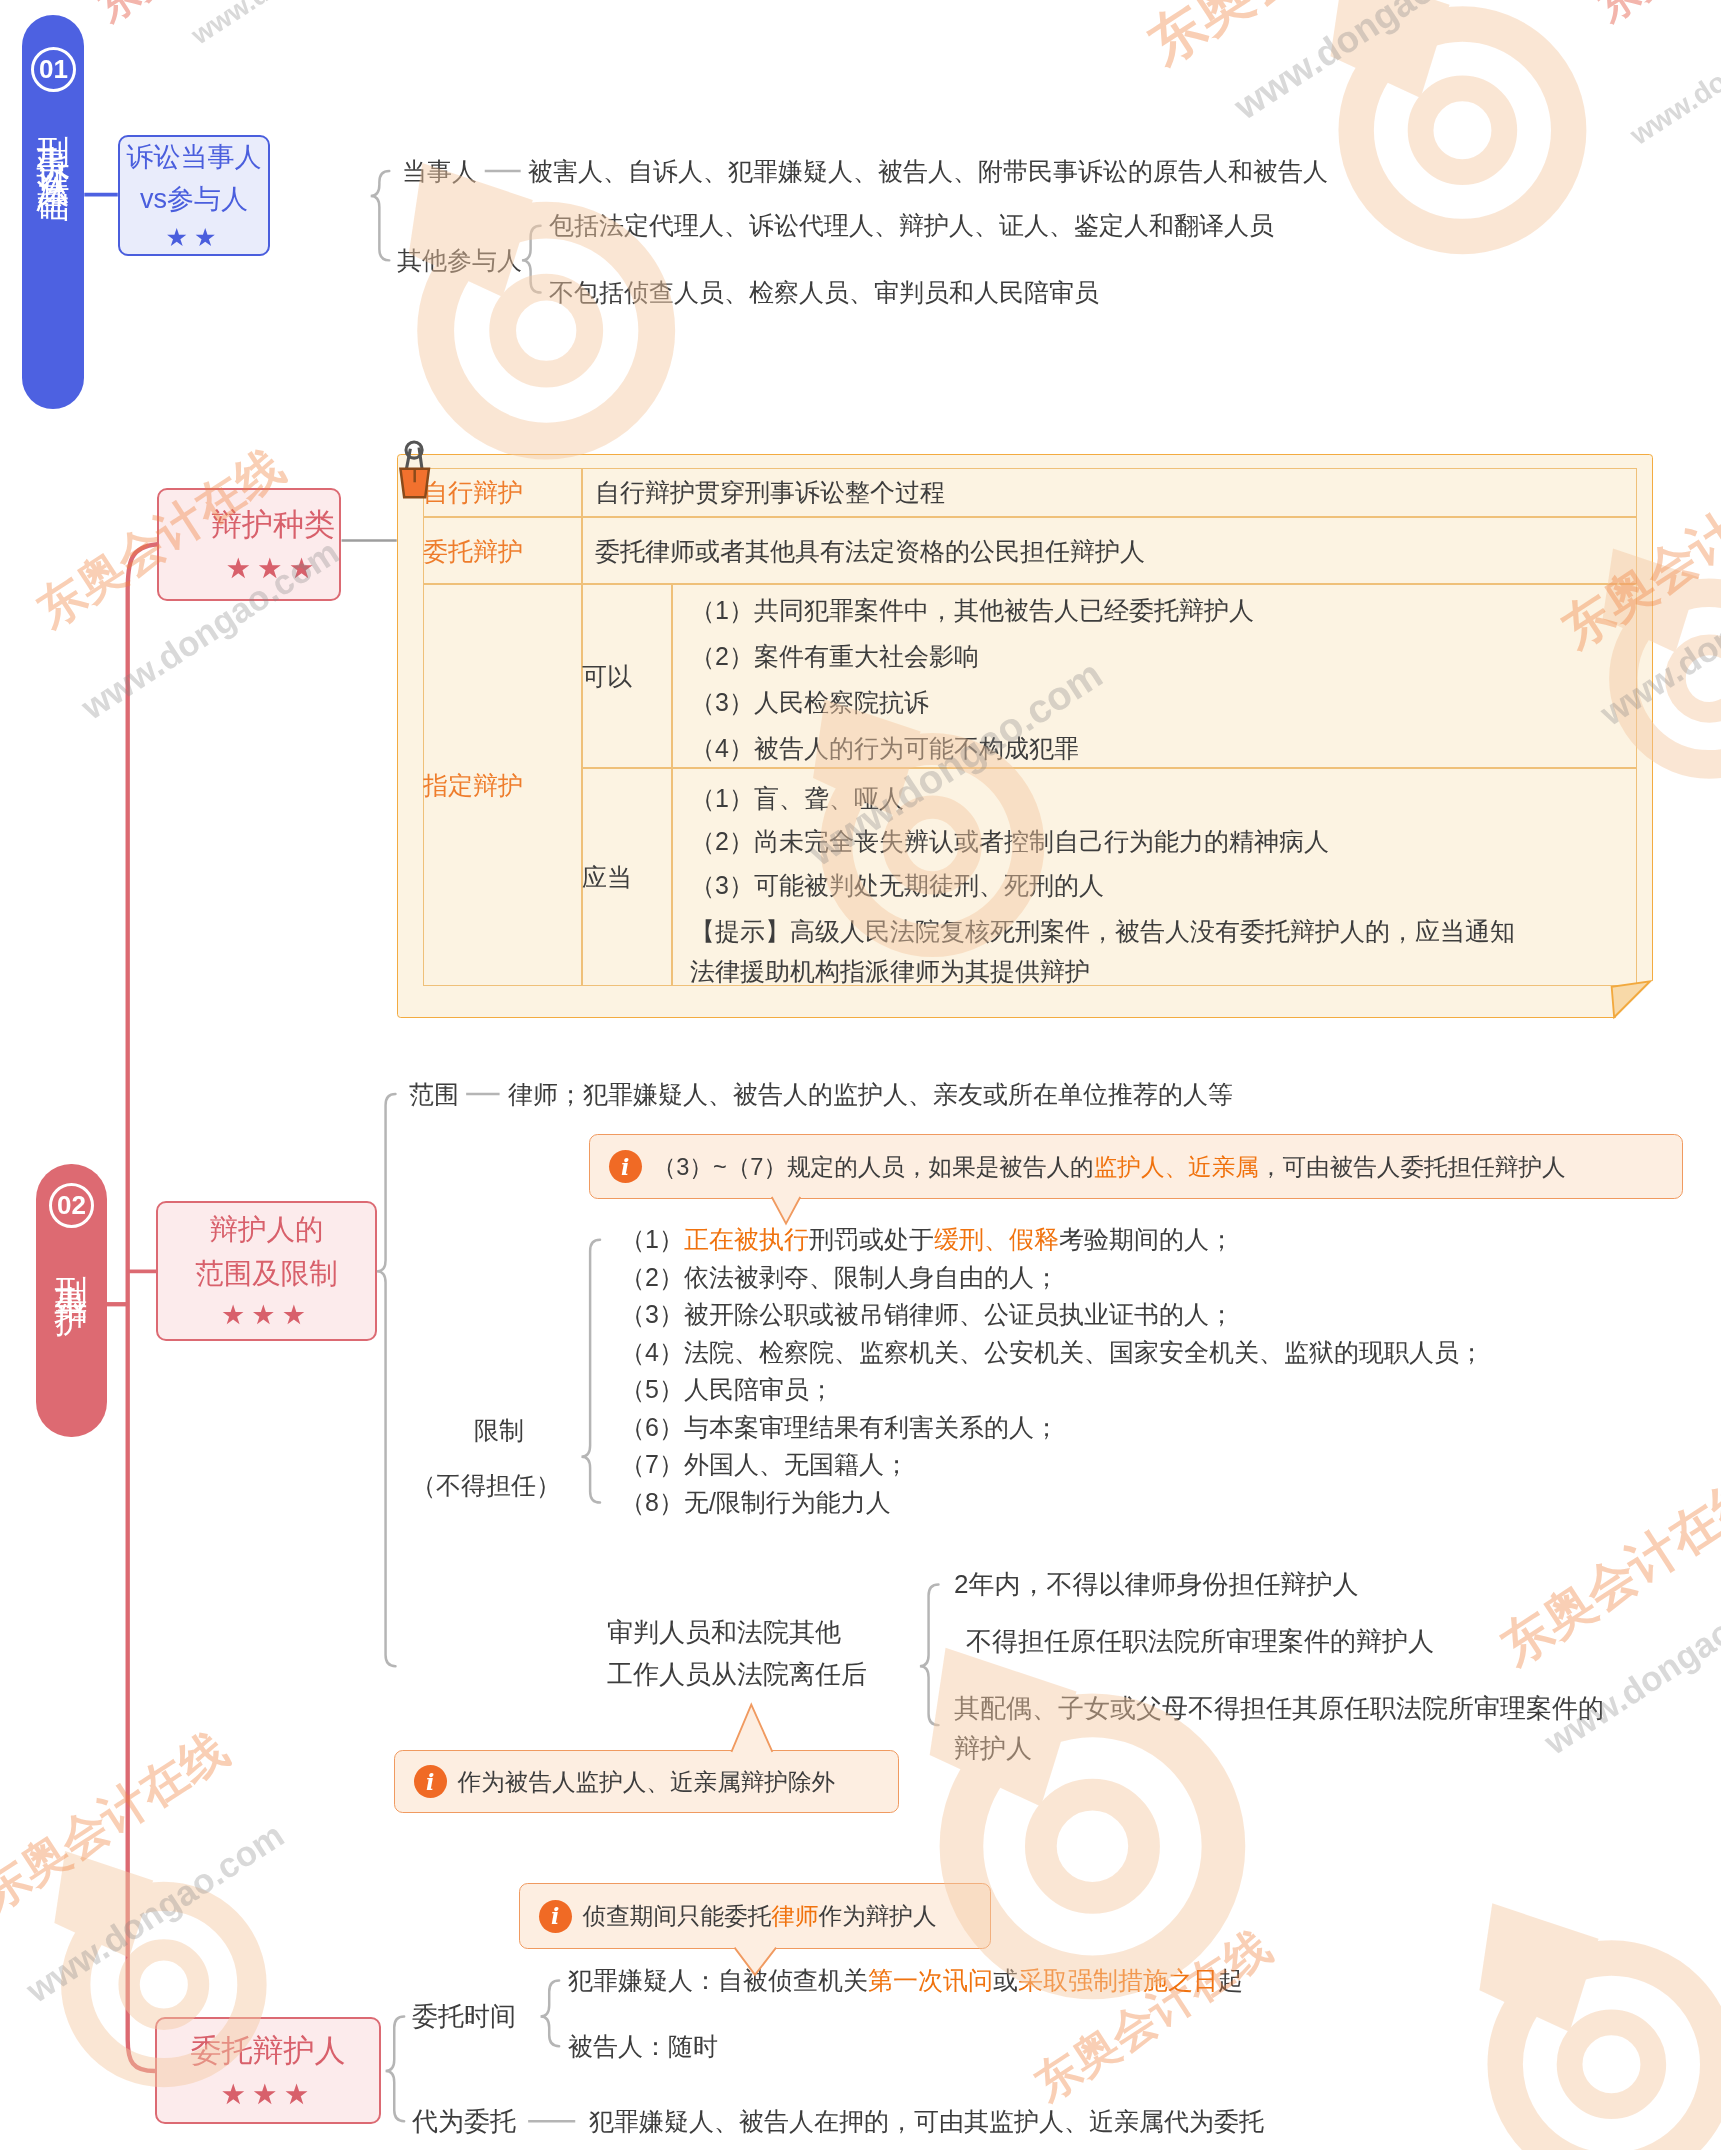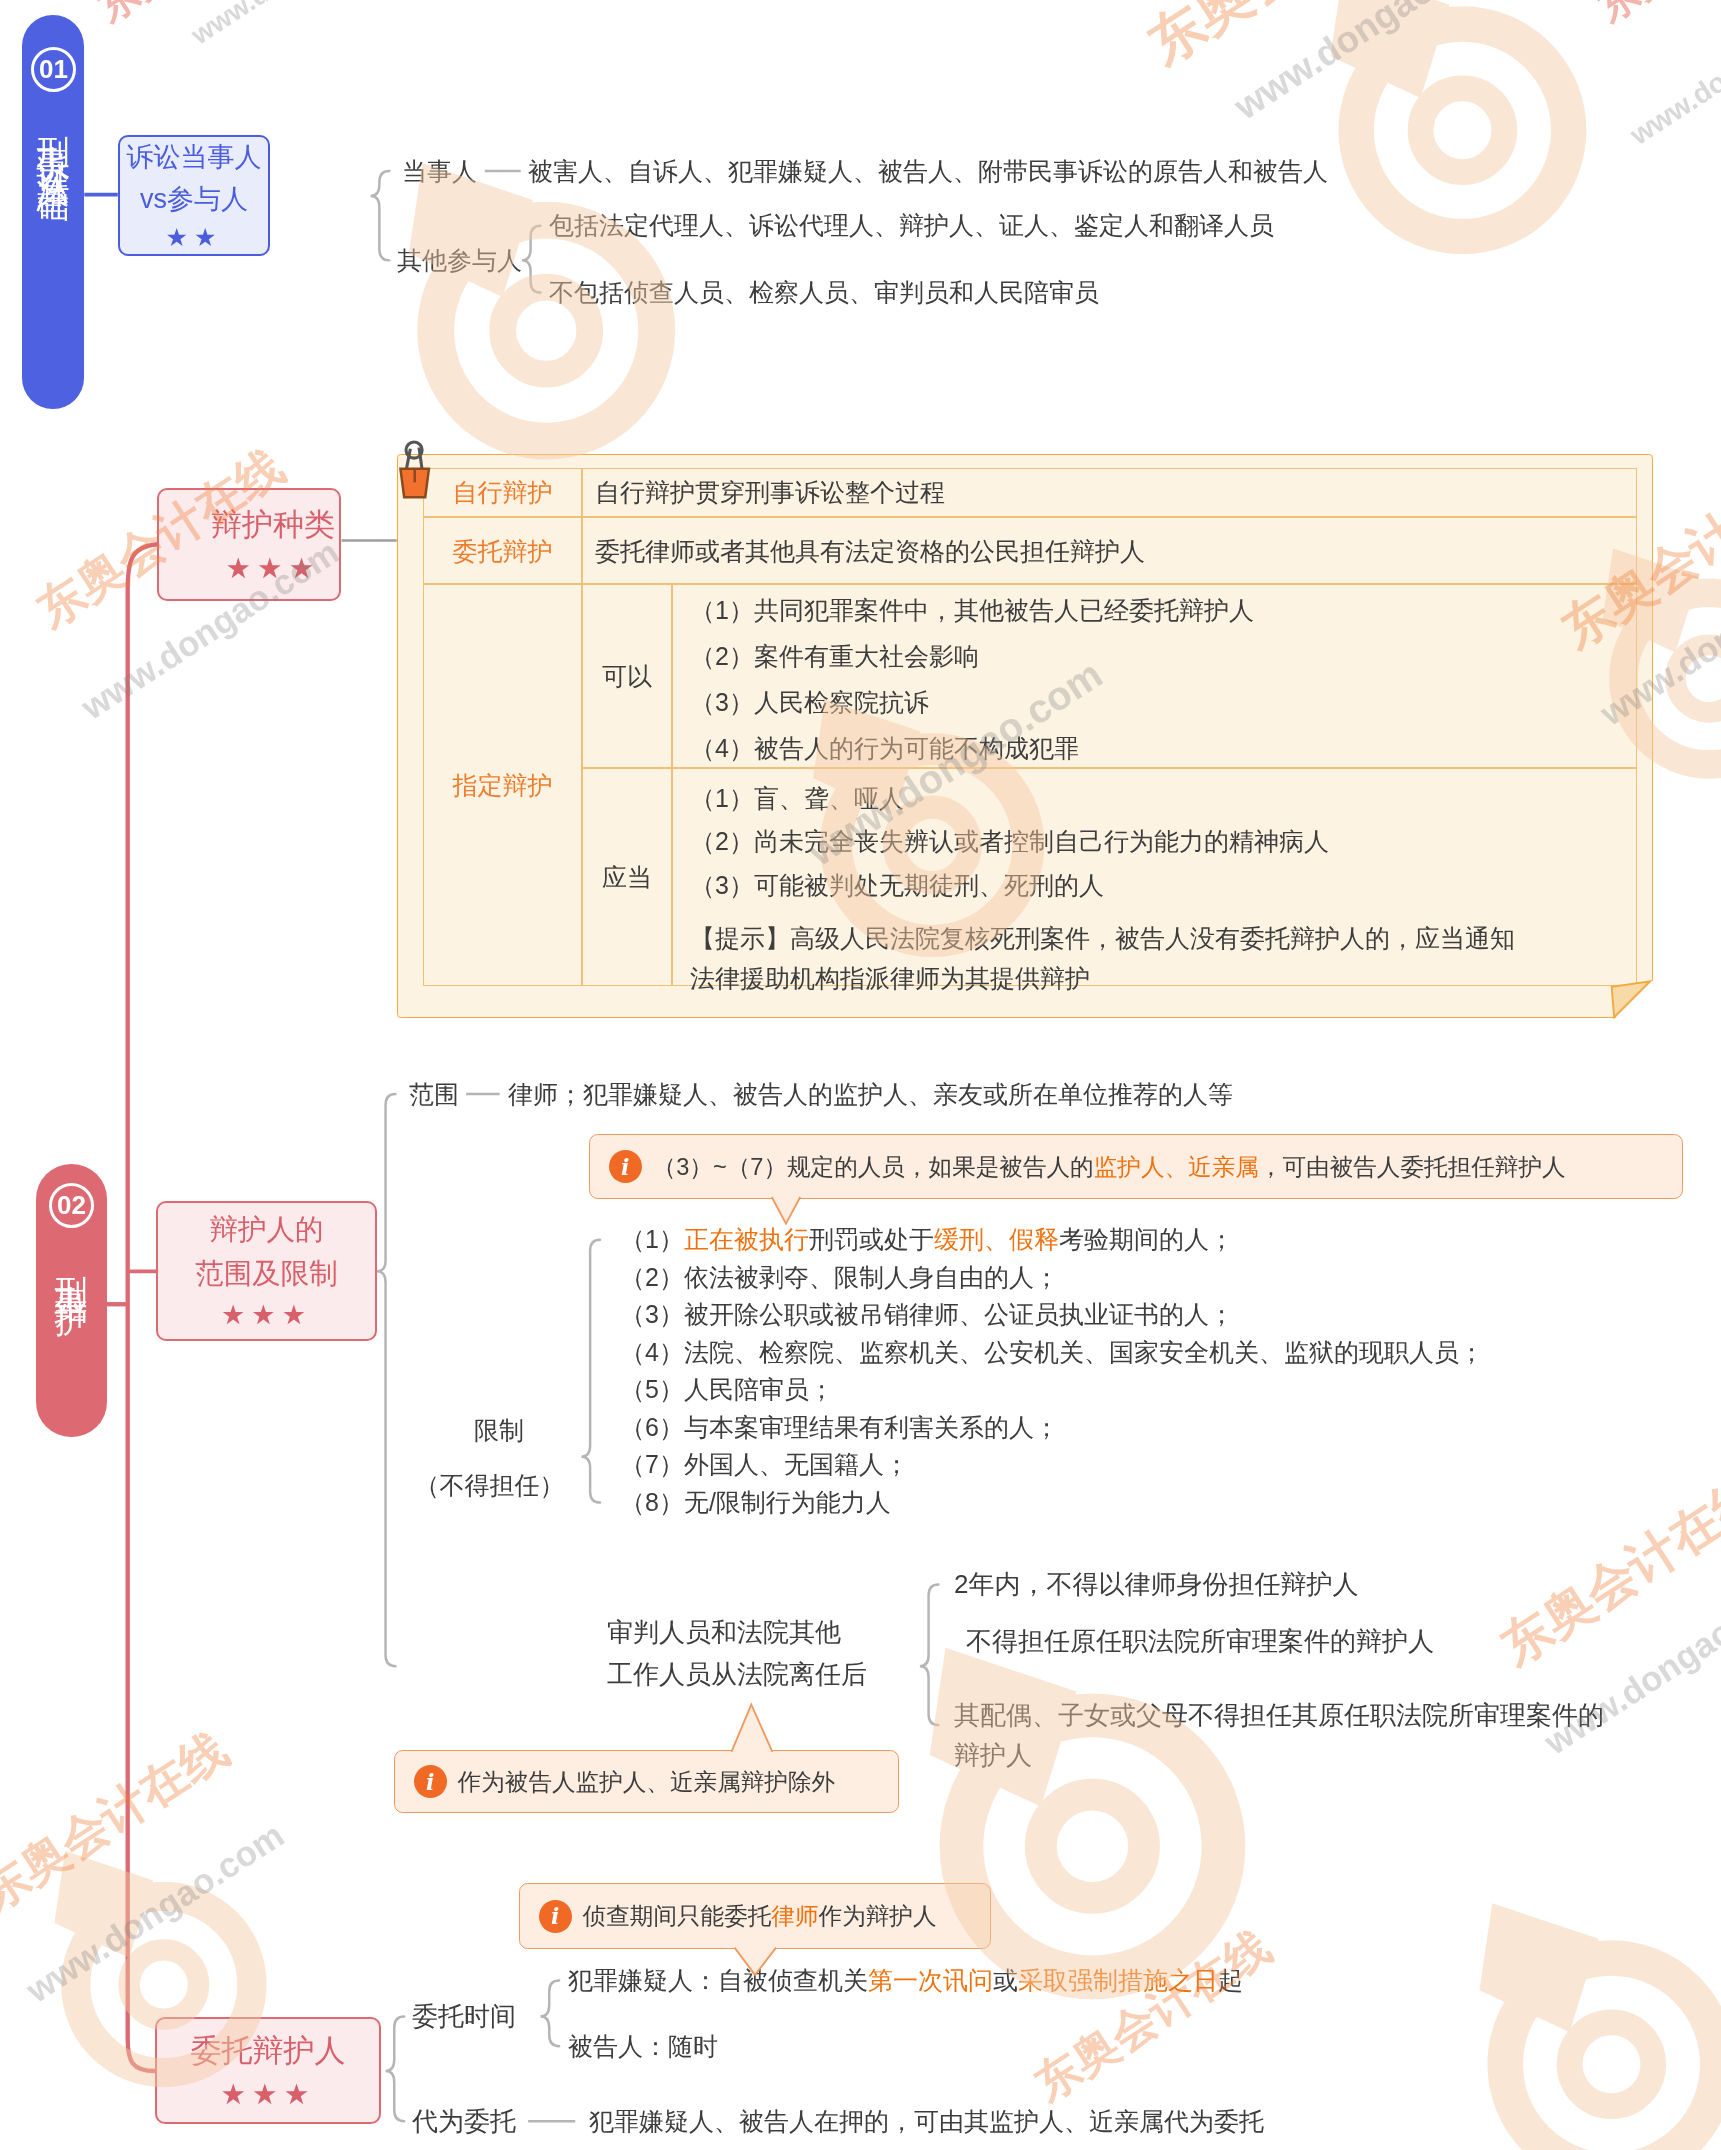--- a/index.html
+++ b/index.html
@@ -3,24 +3,24 @@
 <meta charset="utf-8">
 <style>
   * { box-sizing: border-box; margin: 0; padding: 0; }
   body { background: #ffffff; }
   .canvas {
     position: relative; width: 1722px; height: 2151px; background: #fff;
     overflow: hidden; font-family: "Liberation Sans", "DejaVu Sans", sans-serif;
     color: #3d3d3d;
   }
   .txt { position: absolute; font-size: 25px; line-height: 35px; white-space: nowrap; color: #3d3d3d; }
-  .wrap { white-space: normal; margin-top: 7px; }
+  .wrap { white-space: normal; }
   .hl { color: #f0720e; }
   .orange { color: #ee7c2b; font-weight: 500; }
-  .center { text-align: center; }
+  .center { }
 
   .bar { position: absolute; border-radius: 32px; }
   .bar-blue { background: #4d61e1; }
   .bar-pink { background: #dd6a72; }
   .badge { position: absolute; border: 3.1px solid #fff; border-radius: 50%; color: #fff;
            display: flex; align-items: center; justify-content: center; font-weight: bold; font-size: 26px; }
   .vtitle { position: absolute; writing-mode: vertical-rl; text-orientation: upright;
             color: #fff; font-size: 33px; line-height: 33px; letter-spacing: 8.7px; font-weight: 500; }
 
   .node { position: absolute; display: flex; flex-direction: column; align-items: center;

